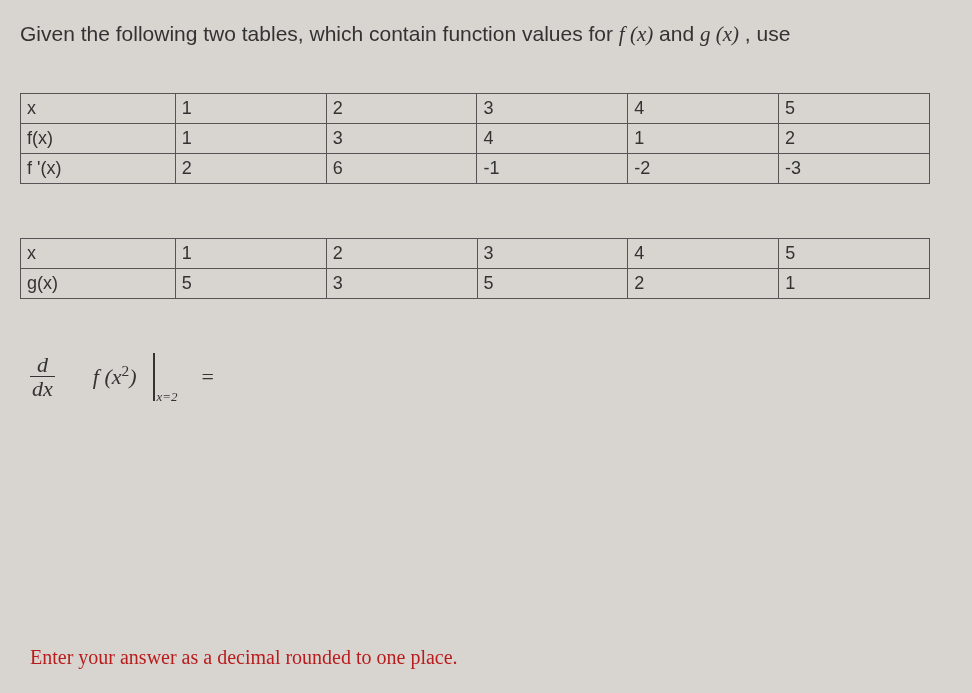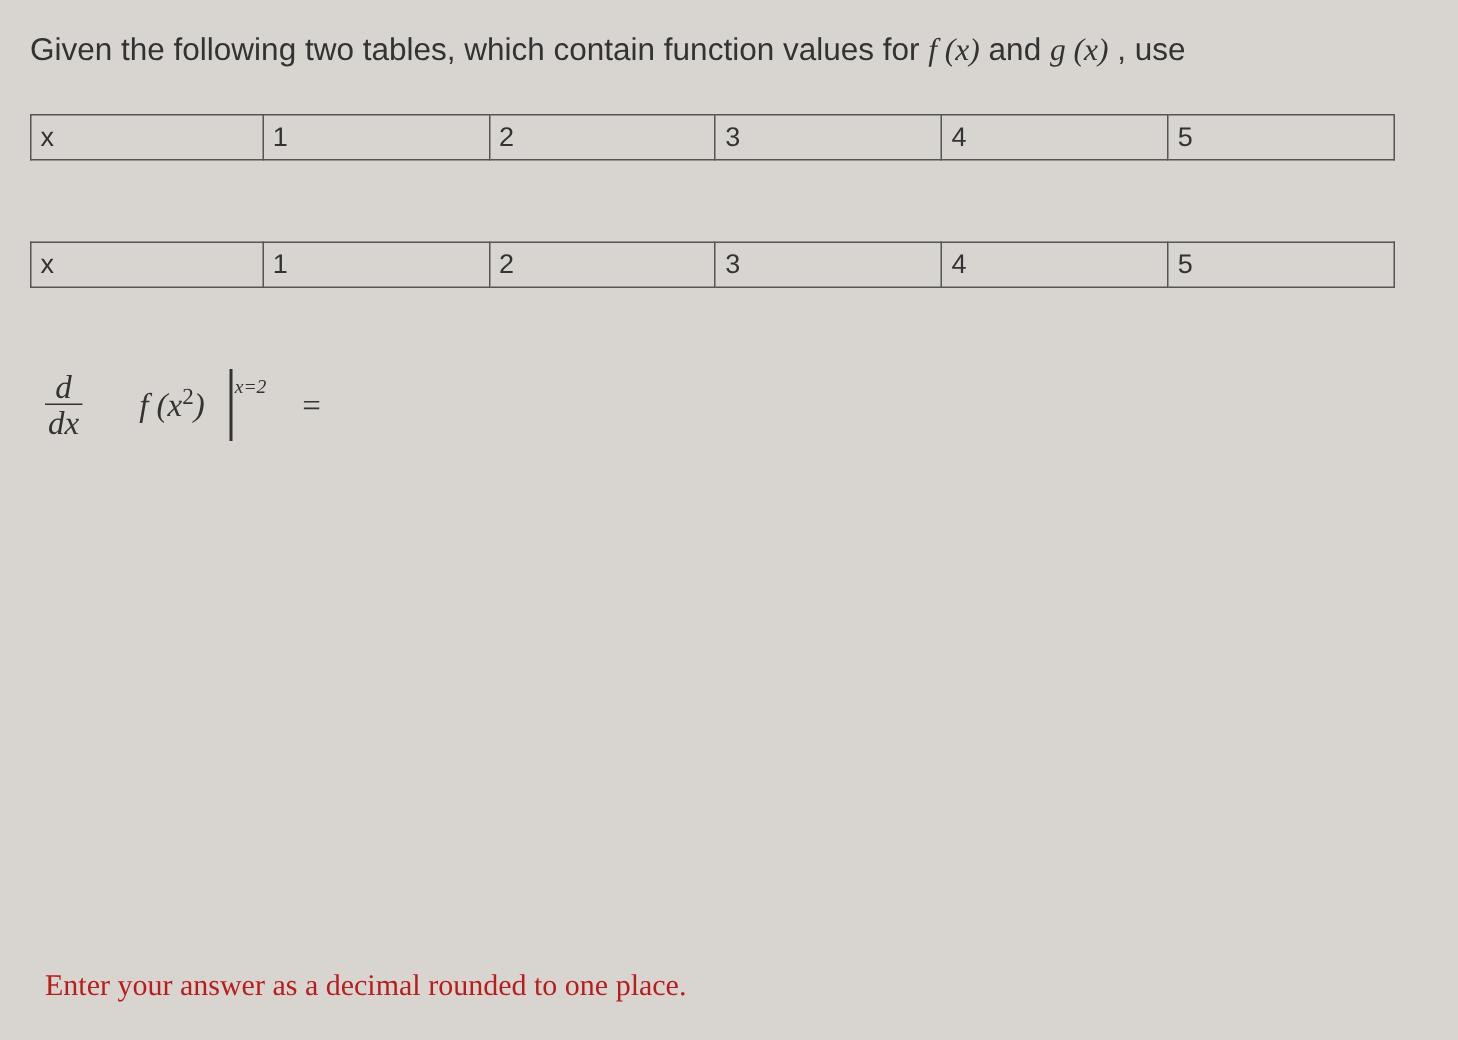--- a/index.html
+++ b/index.html
@@ -13,21 +13,21 @@
       background: #d8d5d0;
       font-family: Arial, sans-serif;
       color: #2a2a2a;
       padding: 18px 20px;
       position: relative;
       overflow: hidden;
     }
     .prompt-text {
       font-size: 21px;
       line-height: 1.5;
-      margin-bottom: 26px;
+      margin-bottom: 42px;
       color: #333;
     }
     .math-ital {
       font-style: italic;
       font-family: 'Times New Roman', serif;
     }
     table.data-table {
       border-collapse: collapse;
       width: 910px;
       margin-bottom: 54px;
@@ -67,21 +67,21 @@
       font-style: italic;
       padding: 0 2px;
     }
     .frac .den {
       border-top: 1px solid #333;
       font-style: italic;
       padding: 0 2px;
     }
     .bar-wrap {
       display: inline-flex;
-      align-items: flex-start;
+      align-items: flex-end;
       position: relative;
       margin-left: 2px;
     }
     .big-bar {
       display: inline-block;
       width: 2px;
       height: 48px;
       background: #333;
       margin-left: 4px;
     }
@@ -123,32 +123,56 @@
 <table class="data-table">
   <tbody>
       <tr>
     <td class="col-label">x</td>
     <td class="col-val">1</td>
     <td class="col-val">2</td>
     <td class="col-val">3</td>
     <td class="col-val">4</td>
     <td class="col-val">5</td>
   </tr>
+  <tr>
+    <td class="col-label">f(x)</td>
+    <td class="col-val">1</td>
+    <td class="col-val">3</td>
+    <td class="col-val">4</td>
+    <td class="col-val">1</td>
+    <td class="col-val">2</td>
+  </tr>
+  <tr>
+    <td class="col-label">f '(x)</td>
+    <td class="col-val">2</td>
+    <td class="col-val">6</td>
+    <td class="col-val">-1</td>
+    <td class="col-val">-2</td>
+    <td class="col-val">-3</td>
+  </tr>
 </tbody>
   </table>
 
 <table class="data-table">
   <tbody>
       <tr>
     <td class="col-label">x</td>
     <td class="col-val">1</td>
     <td class="col-val">2</td>
     <td class="col-val">3</td>
     <td class="col-val">4</td>
     <td class="col-val">5</td>
+  </tr>
+  <tr>
+    <td class="col-label">g(x)</td>
+    <td class="col-val">5</td>
+    <td class="col-val">3</td>
+    <td class="col-val">5</td>
+    <td class="col-val">2</td>
+    <td class="col-val">1</td>
   </tr>
 </tbody>
   </table>
 
 <div class="equation-row">
   <span class="frac">
     <span class="num">d</span>
     <span class="den">dx</span>
   </span>
   <span class="fx-expr">

